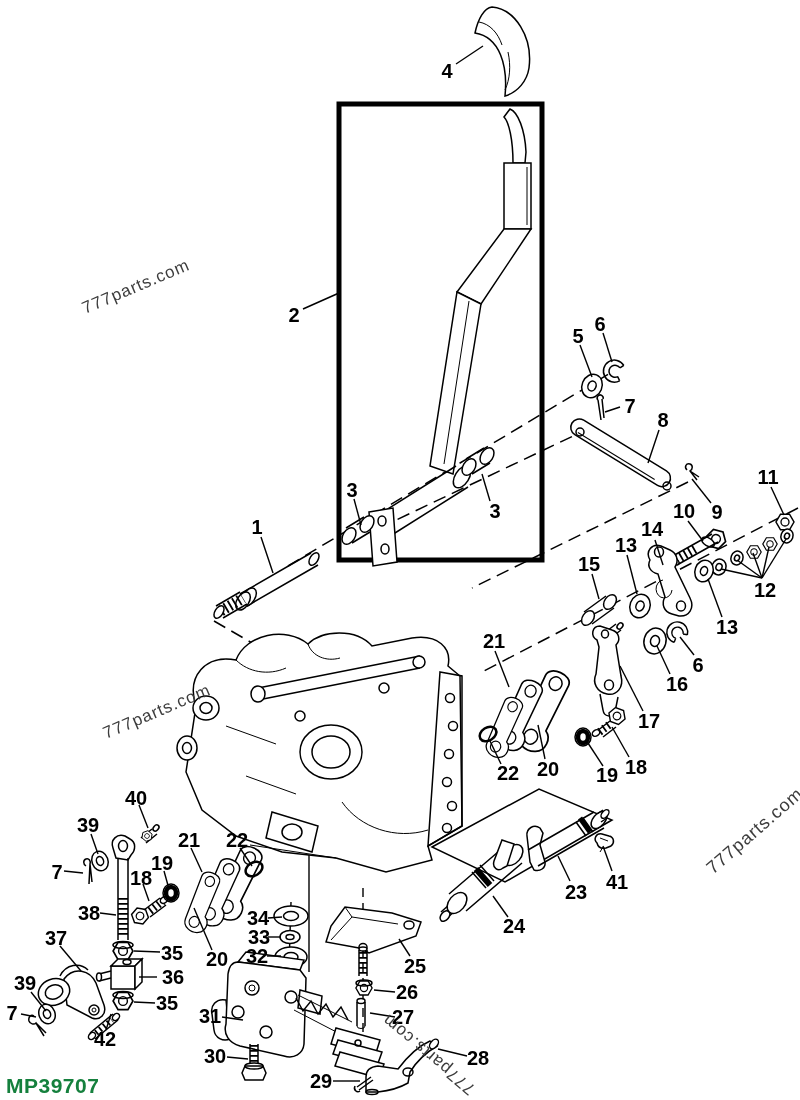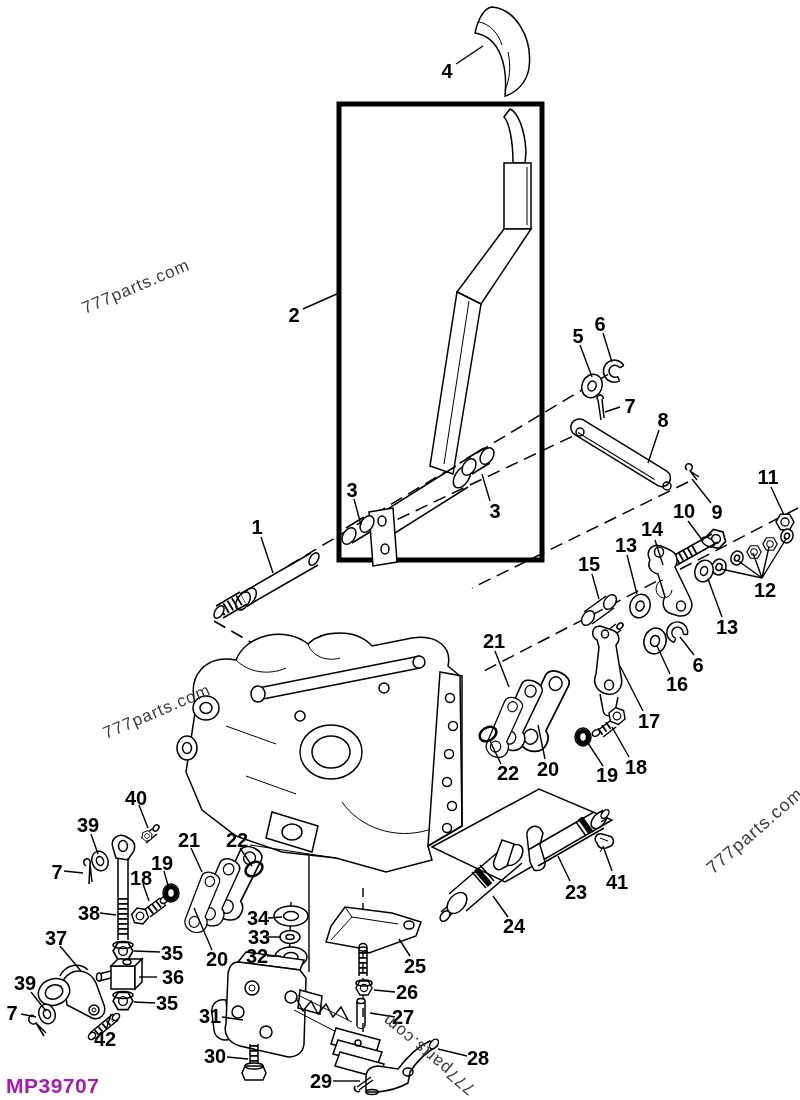--- a/index.html
+++ b/index.html
@@ -2,21 +2,21 @@
 <html><head>
 <meta charset="utf-8">
 <style>
   html,body{margin:0;padding:0;background:#fff;}
   #stage{position:relative;width:800px;height:1100px;background:#fff;overflow:hidden;
          font-family:"Liberation Sans",sans-serif;}
   #diagram{position:absolute;left:0;top:0;}
   .watermark{position:absolute;white-space:nowrap;color:#3c3c3c;letter-spacing:1px;
              font-family:"Liberation Sans",sans-serif;pointer-events:none;}
   #part-number{position:absolute;left:6px;top:1074px;font:700 21px "Liberation Sans",sans-serif;
-               color:#a21caf;letter-spacing:.5px;}
+               color:#15803d;letter-spacing:.5px;}
   text.callout{font:700 20px "Liberation Sans",sans-serif;fill:#000;text-anchor:middle;}
   #leader-lines line,#aux-lines line{stroke:#000;stroke-width:1.4;}
   .dash{stroke:#000;stroke-width:1.5;fill:none;stroke-dasharray:13 7;}
   .dash2{stroke:#000;stroke-width:1.4;fill:none;stroke-dasharray:9 6;}
   .p{stroke:#000;stroke-width:1.5;fill:#fff;}
   .ln{stroke:#000;stroke-width:1.5;fill:none;}
   .thn{stroke:#000;stroke-width:1;fill:none;}
   .thread{stroke:#000;fill:none;stroke-dasharray:1.8 3.2;}
   .dark{stroke:#000;fill:none;}
 </style>

